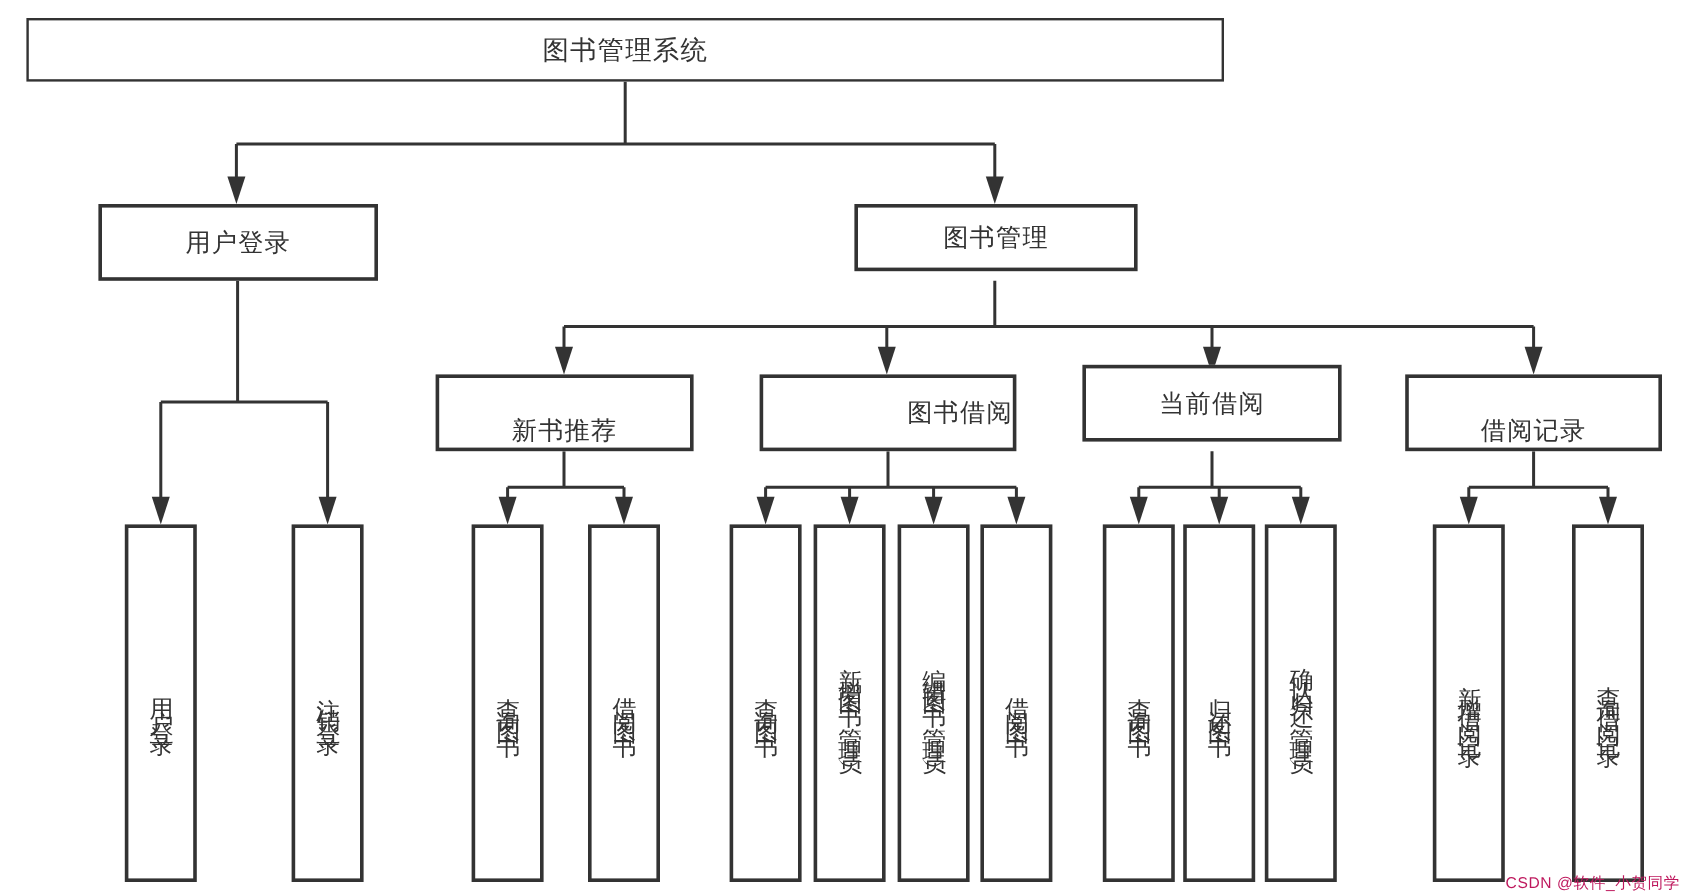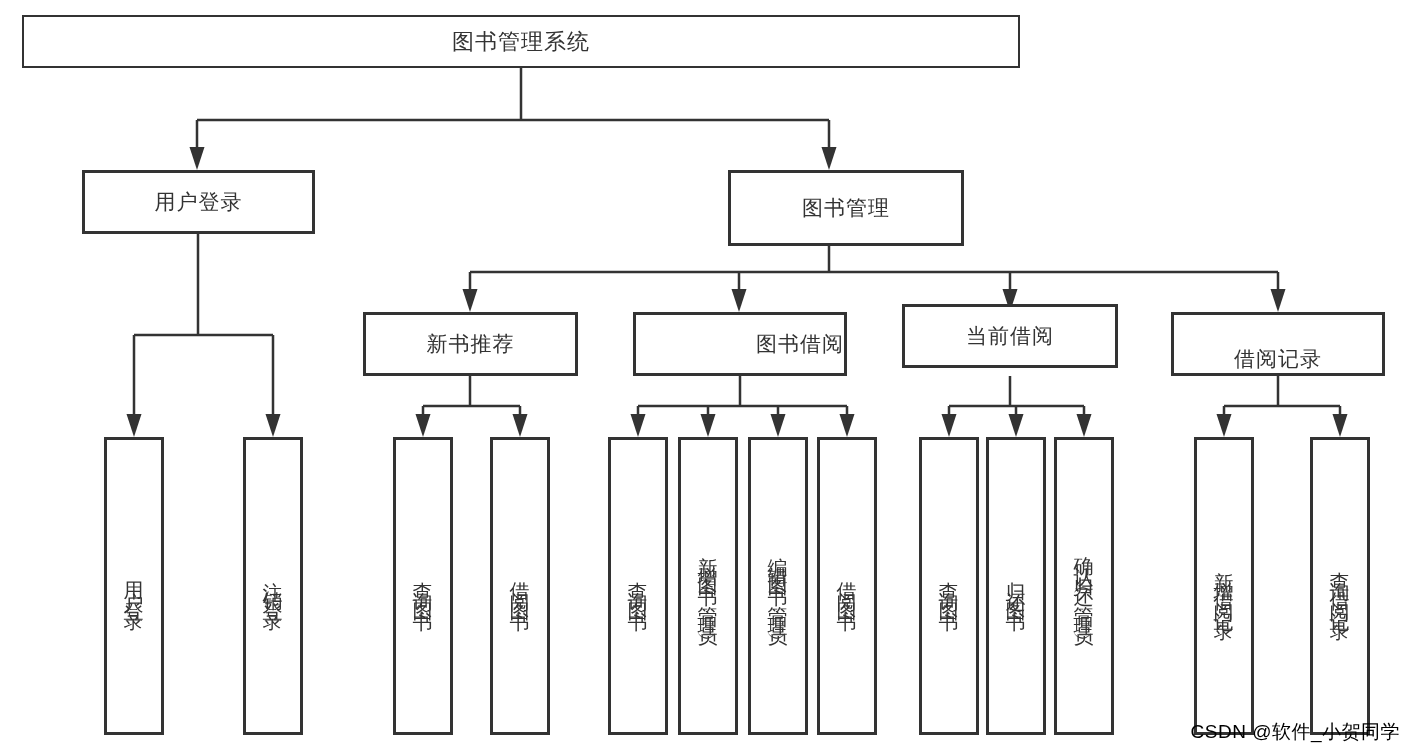--- a/index.html
+++ b/index.html
@@ -35,22 +35,22 @@
     writing-mode: vertical-rl;
     text-orientation: mixed;
     letter-spacing: 10px;
     line-height: 1;
     white-space: nowrap;
   }
   .watermark {
     position: absolute;
     right: 5px;
     bottom: 2px;
-    font-size: 19px;
-    color: #000000;
+    font-size: 13px;
+    color: #be185d;
     letter-spacing: 0.5px;
     z-index: 5;
   }
 </style>
 </head>
 <body>
 
 <div id="canvas">
 
   <svg id="connectors" viewBox="0 0 1405 747" xmlns="http://www.w3.org/2000/svg">
@@ -93,25 +93,25 @@
     </g>
   </svg>
 
   <div class="box hbox rootbox" style="left:22px; top:15px; width:998px; height:53px;">
     <span>图书管理系统</span>
   </div>
 
   <div class="box hbox" style="left:82px; top:170px; width:233px; height:64px;">
     <span>用户登录</span>
   </div>
-  <div class="box hbox" style="left:712px; top:170px; width:236px; height:76px;margin-left:16px;">
+  <div class="box hbox" style="left:712px; top:170px; width:236px; height:56px;">
     <span>图书管理</span>
   </div>
 
-  <div class="box hbox" style="left:363px; top:312px; width:215px; height:64px;">
+  <div class="box hbox" style="left:363px; top:312px; width:215px; height:64px;align-items:flex-end;">
     <span>新书推荐</span>
   </div>
   <div class="box hbox" style="left:633px; top:312px; width:214px; height:64px;justify-content:flex-end;">
     <span>图书借阅</span>
   </div>
   <div class="box hbox" style="left:902px; top:304px; width:216px; height:64px;">
     <span>当前借阅</span>
   </div>
   <div class="box hbox" style="left:1171px; top:312px; width:214px; height:64px;align-items:flex-end;">
     <span>借阅记录</span>

